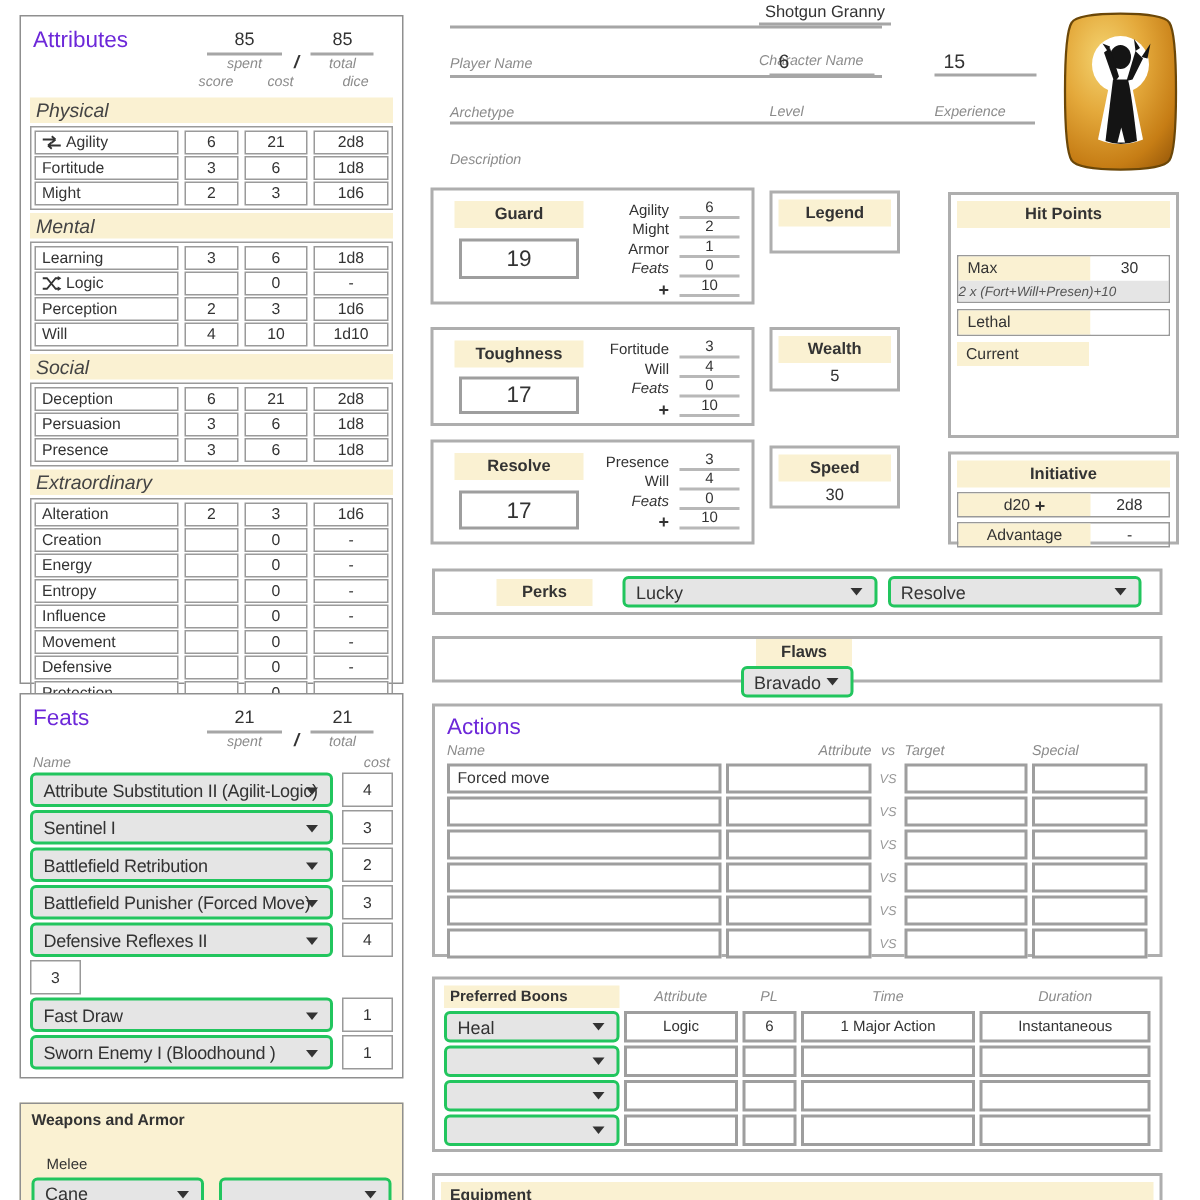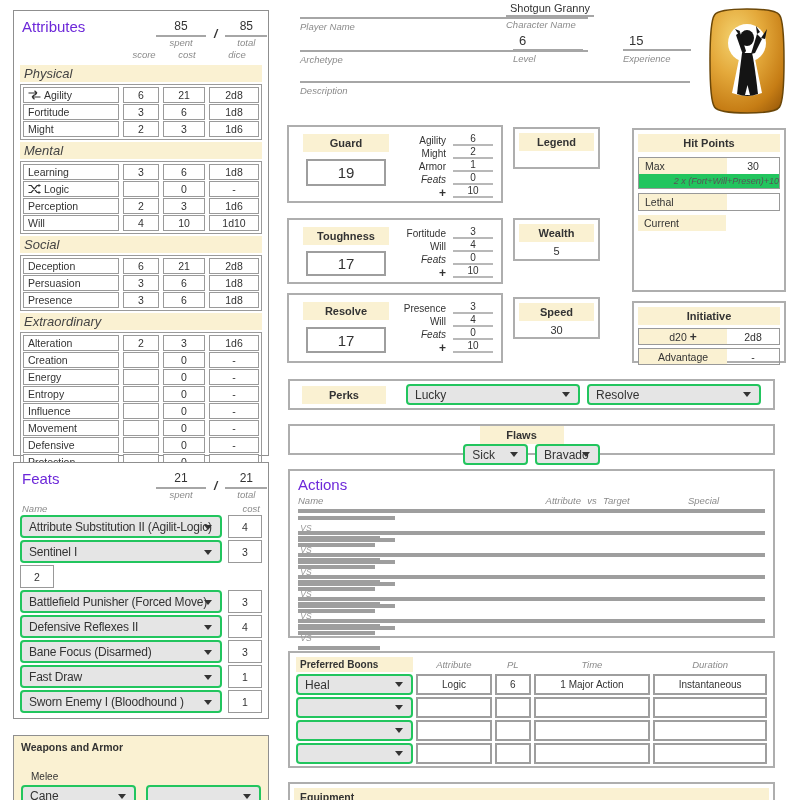--- a/index.html
+++ b/index.html
@@ -11,24 +11,24 @@
   .panel2 { position:absolute; border:2px solid #aeaeae; background:#fff; }
   .hint   { font-style:italic; color:#8b8b8b; font-size:9.5px; }
   .panel-title { font-size:15px; color:#6d28d9; }
 
   
   .ufield { position:absolute; }
   .uline  { border-bottom:2px solid #a6a6a6; min-height:16px; font-size:11px;
             display:flex; align-items:flex-end; padding-bottom:1px; white-space:nowrap; }
   .uline.center { justify-content:center; }
   .uline.big { font-size:13px; padding-left:6px; }
-  .ufield .hint { margin-top:2px; }
-
-  
-  .counter { position:absolute; top:8px; left:142px; display:flex; align-items:center; }
+  .ufield .hint { margin-top:18px; }
+
+  
+  .counter { position:absolute; top:8px; left:124px; display:flex; align-items:flex-end; }
   .count-field { width:50px; text-align:center; }
   .count-val { font-size:12px; border-bottom:2px solid #a6a6a6; padding-bottom:2px; }
   .count-slash { font-style:italic; font-weight:bold; font-size:12px; margin:0 8px; }
 
   
   .attr-colheads { position:absolute; top:38px; left:6px; right:6px; display:flex; gap:4px; }
   .attr-colheads .sp { flex:1; }
   .attr-colheads .c1 { width:36px; text-align:center; }
   .attr-colheads .c2 { width:42px; text-align:center; }
   .attr-colheads .c3 { width:50px; text-align:center; }
@@ -59,46 +59,46 @@
   .mod-lab.plus { font-weight:bold; font-size:12px; line-height:10px; }
   .mod-val { width:40px; text-align:center; font-size:10px; border-bottom:2px solid #b8b8b8; }
 
   
   .side-box { left:513px; width:87px; padding:4px; }
   .side-head { background:#faf1d2; font-weight:bold; font-size:11px; text-align:center; padding:3px 0; }
   .side-val { text-align:center; font-size:11px; margin-top:3px; }
 
   
   .hp-head { background:#faf1d2; font-weight:bold; font-size:11px; text-align:center; padding:3px 0; }
-  .hp-group { border:1px solid #999; margin-top:5px; }
+  .hp-group { border:1px solid #999; margin-top:18px; }
   .hp-row { display:flex; align-items:stretch; height:16px; }
   .hp-lab { width:88px; background:#faf1d2; display:flex; align-items:center;
             padding-left:6px; font-size:10.5px; }
   .hp-val { flex:1; display:flex; align-items:center; justify-content:center; font-size:10.5px; background:#fff; }
-  .hp-formula { font-size:9px; font-style:italic; color:#555; text-align:right; padding:2px 0; background:#22c55e; }
+  .hp-formula { font-size:9px; font-style:italic; color:#555; text-align:left; padding:2px 0; background:#e5e5e5; }
 
   
   .init-row { display:flex; align-items:stretch; height:17px; border:1px solid #999; margin-top:3px; }
   .init-lab { width:88px; background:#faf1d2; display:flex; align-items:center; justify-content:center;
               gap:3px; font-size:10.5px; }
   .init-val { flex:1; display:flex; align-items:center; justify-content:center; font-size:10.5px; }
   .plus-glyph { font-weight:bold; font-size:12px; }
 
   
   .dropdown { position:relative; border:2px solid #22c55e; border-radius:4px; background:#e5e5e5;
               display:flex; align-items:center; padding:0 20px 0 7px; font-size:12px;
               white-space:nowrap; overflow:hidden; }
   .caret { position:absolute; right:8px; top:50%; margin-top:-2.5px; width:0; height:0;
            border-left:4.5px solid transparent; border-right:4.5px solid transparent;
            border-top:5.5px solid #333; }
 
   
   .pf-row { left:288px; width:487px; height:31px; display:flex; align-items:center; padding:0 12px; }
-  .pf-label { width:84px; background:#faf1d2; font-weight:bold; font-size:11px;
-              text-align:center; padding:3px 0; margin-right:20px; }
+  .pf-label { width:64px; background:#faf1d2; font-weight:bold; font-size:11px;
+              text-align:center; padding:3px 0; margin-right:20px;margin-left:29px; }
   .pf-dds { display:flex; flex:1; gap:7px; }
   .pf-dds .dropdown { flex:1; height:21px; }
 
   
   .feat-heads { position:absolute; top:40px; left:8px; right:8px; display:flex; justify-content:space-between; }
   #feat-rows { position:absolute; top:52px; left:6px; right:6px; }
   .feat-row { display:flex; gap:6px; margin-bottom:2px; }
   .feat-row .dropdown { flex:1; height:23px; align-items:flex-start; padding-top:3px; letter-spacing:-0.2px; }
   .feat-row .dropdown .caret { top:auto; bottom:6px; }
   .cost-box { width:34px; height:23px; border:1px solid #999; background:#fff; font-size:10.5px;
@@ -112,21 +112,21 @@
   .w-dds .dropdown { width:115px; height:22px; }
 
   
   .actions { padding:5px 8px; }
   .act-heads { display:flex; gap:3px; margin:2px 0 3px; align-items:center; }
   .act-heads .h-name { flex:1; }
   .act-heads .h-attr { width:97px; text-align:right; }
   .act-heads .h-vs { width:16px; text-align:center; }
   .act-heads .h-target { width:82px; }
   .act-heads .h-special { width:77px; }
-  .action-row { display:flex; gap:3px; margin-bottom:2px; height:20px;flex-direction:column; }
+  .action-row { display:flex; gap:3px; margin-bottom:2px; height:20px; }
   .abox { border:2px solid #9e9e9e; background:#fff; font-size:10.5px; display:flex;
           align-items:center; padding:0 5px; overflow:hidden; white-space:nowrap; }
   .a-name { flex:1; } .a-attr { width:97px; } .a-target { width:82px; } .a-special { width:77px; }
   .vs-cell { width:16px; display:flex; align-items:center; justify-content:center;
              font-size:8.5px; font-style:italic; color:#999; }
 
   
   .boons { padding:4px 6px; }
   .boon-heads { display:flex; gap:3px; height:15px; align-items:center; }
   .bh-name { width:118px; background:#faf1d2; font-weight:bold; font-size:10px; padding:2px 0 2px 4px; }
@@ -529,24 +529,20 @@
         <div class="dropdown">
           <span>Resolve</span>
           <div class="caret"></div>
         </div>
       </div>
   </div>
   <div class="panel2 pf-row" style="top:424px;flex-direction:column;">
     <div class="pf-label">Flaws</div>
     <div class="pf-dds" id="flaws-dds">
         <div class="dropdown">
-          <span>Sick</span>
-          <div class="caret"></div>
-        </div>
-        <div class="dropdown">
           <span>Bravado</span>
           <div class="caret"></div>
         </div>
       </div>
   </div>
 
   <div class="panel" style="left:13px;top:462px;width:256px;height:257px;">
     <div class="panel-title" style="position:absolute;left:8px;top:7px;">Feats</div>
     <div class="counter">
       <div class="count-field">
@@ -572,41 +568,41 @@
           <div class="cost-box">4</div>
         </div>
         <div class="feat-row">
           <div class="dropdown">
             <span>Sentinel I</span>
             <div class="caret"></div>
           </div>
           <div class="cost-box">3</div>
         </div>
         <div class="feat-row">
+          <div class="dropdown">
+            <span>Battlefield Retribution</span>
+            <div class="caret"></div>
+          </div>
           <div class="cost-box">2</div>
         </div>
         <div class="feat-row">
           <div class="dropdown">
             <span>Battlefield Punisher (Forced Move)</span>
             <div class="caret"></div>
           </div>
           <div class="cost-box">3</div>
         </div>
         <div class="feat-row">
           <div class="dropdown">
             <span>Defensive Reflexes II</span>
             <div class="caret"></div>
           </div>
           <div class="cost-box">4</div>
         </div>
         <div class="feat-row">
-          <div class="dropdown">
-            <span>Bane Focus (Disarmed)</span>
-            <div class="caret"></div>
-          </div>
           <div class="cost-box">3</div>
         </div>
         <div class="feat-row">
           <div class="dropdown">
             <span>Fast Draw</span>
             <div class="caret"></div>
           </div>
           <div class="cost-box">1</div>
         </div>
         <div class="feat-row">

